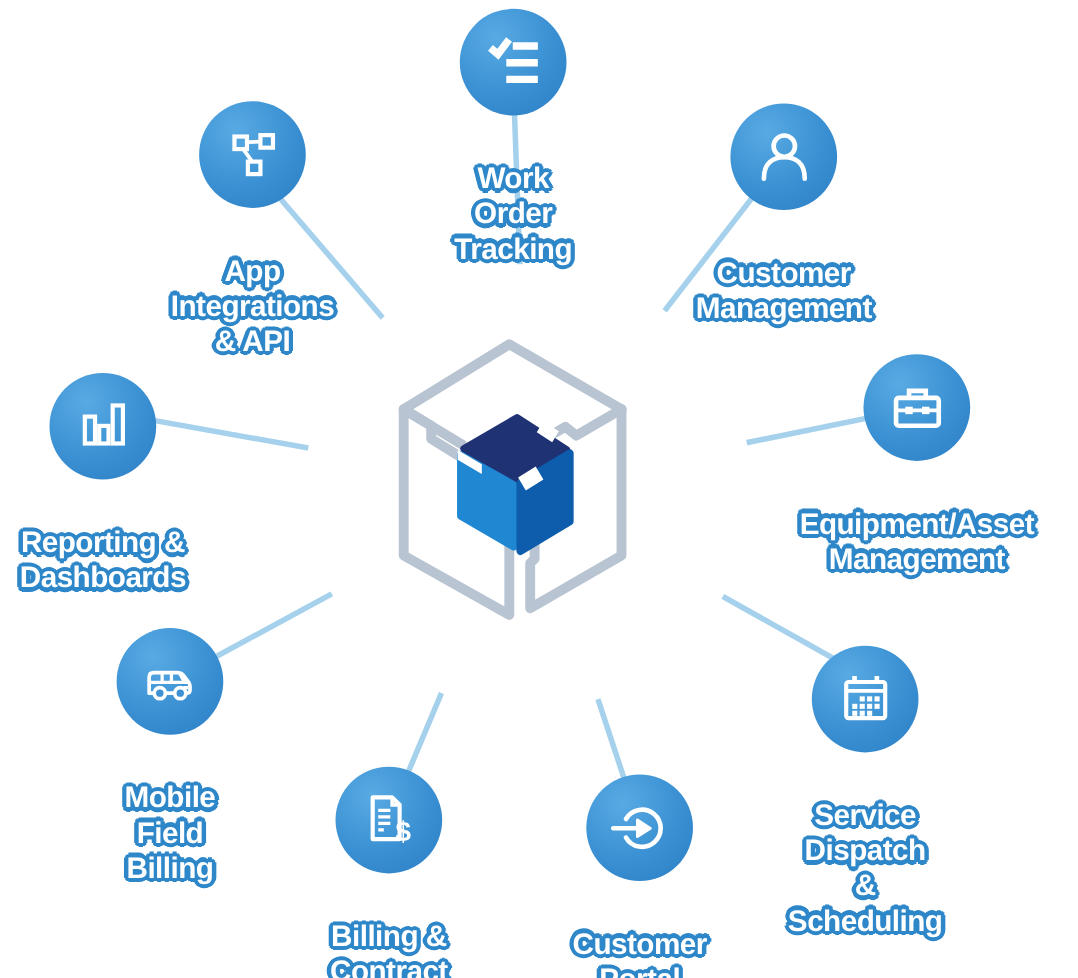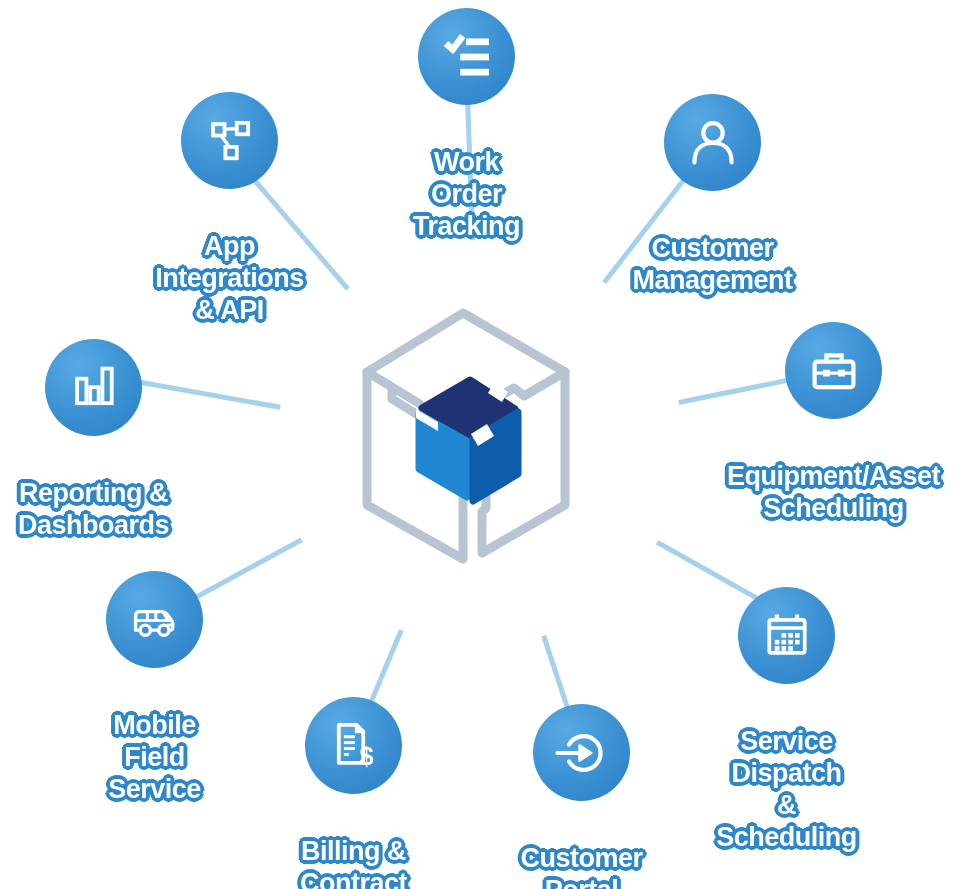--- a/index.html
+++ b/index.html
@@ -88,21 +88,21 @@
   <div class="bubble">
     <svg width="54" height="54" viewBox="0 0 64 64">
       <rect class="icon-stroke" x="9" y="21" width="46" height="30" rx="3" stroke-width="5"></rect>
       <path class="icon-stroke" d="M23 21 V13.5 H41 V21" stroke-width="5"></path>
       <line class="icon-stroke" x1="9" y1="34.5" x2="55" y2="34.5" stroke-width="4"></line>
       <rect x="19" y="30.5" width="8" height="8" fill="#ffffff"></rect>
       <rect x="37" y="30.5" width="8" height="8" fill="#ffffff"></rect>
     </svg>
   </div>
   <div class="label">Equipment/Asset
-Scheduling</div>
+Management</div>
 </div>
 
 <div class="node" style="left:738px;top:587px;">
   <div class="bubble">
     <svg width="54" height="54" viewBox="0 0 64 64">
       <rect class="icon-stroke" x="11" y="13" width="42" height="39" rx="2.5" stroke-width="4.5"></rect>
       <line class="icon-stroke" x1="11" y1="22.5" x2="53" y2="22.5" stroke-width="4"></line>
       <line class="icon-stroke" x1="20" y1="6.5" x2="20" y2="15" stroke-width="5"></line>
       <line class="icon-stroke" x1="44" y1="6.5" x2="44" y2="15" stroke-width="5"></line>
       <g fill="#ffffff">
@@ -158,21 +158,21 @@
       <line class="icon-stroke" x1="9" y1="32.5" x2="51" y2="32.5" stroke-width="3.5"></line>
       <line class="icon-stroke" x1="23" y1="22" x2="23" y2="32.5" stroke-width="3.5"></line>
       <line class="icon-stroke" x1="33" y1="22" x2="33" y2="32.5" stroke-width="3.5"></line>
       <line class="icon-stroke" x1="42" y1="23" x2="47" y2="32" stroke-width="3.5"></line>
       <line class="icon-stroke" x1="46" y1="38" x2="51" y2="38" stroke-width="3.5"></line>
       <circle cx="20.5" cy="44" r="6" fill="#3e92d3" stroke="#ffffff" stroke-width="4"></circle>
       <circle cx="42.5" cy="44" r="6" fill="#3e92d3" stroke="#ffffff" stroke-width="4"></circle>
     </svg>
   </div>
   <div class="label">Mobile
-Field Service</div>
+Field Billing</div>
 </div>
 
 <div class="node" style="left:45px;top:339px;">
   <div class="bubble">
     <svg width="54" height="54" viewBox="0 0 64 64">
       <rect class="icon-stroke" x="12" y="21" width="11" height="29" stroke-width="4.5"></rect>
       <rect class="icon-stroke" x="27.5" y="31" width="10" height="19" stroke-width="4.5"></rect>
       <rect class="icon-stroke" x="42" y="9" width="11" height="41" stroke-width="4.5"></rect>
     </svg>
   </div>

